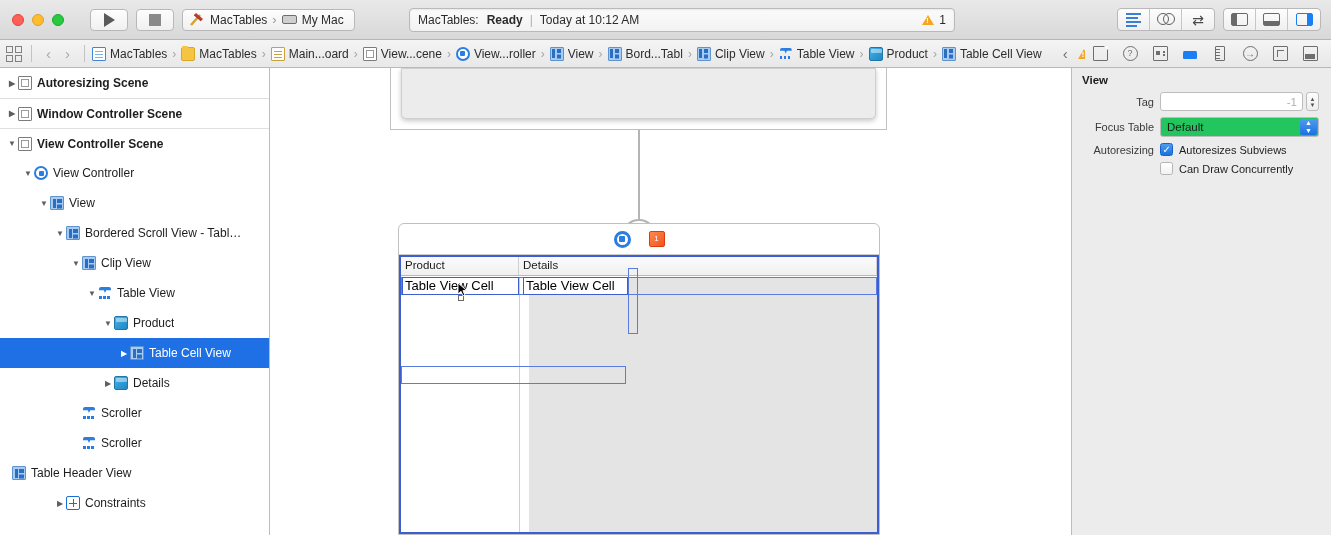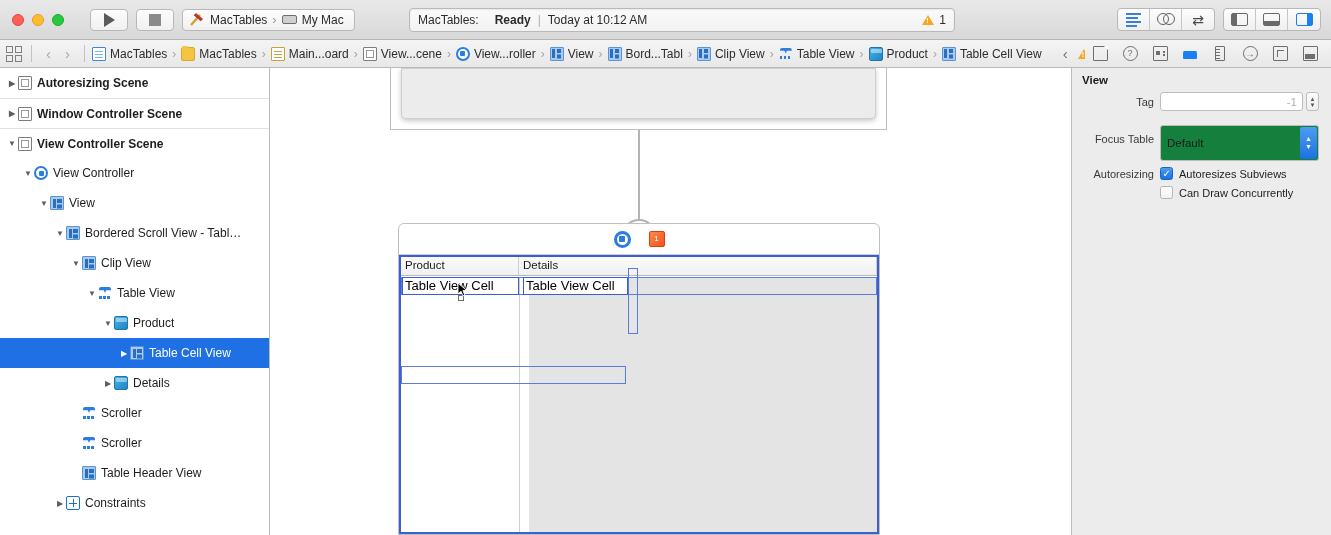--- a/index.html
+++ b/index.html
@@ -346,24 +346,23 @@
     padding-right: 5px; color: #b0b0b0; font-size: 11.5px;
   }
   .stepper {
     width: 13px; height: 19px; margin-left: 3px;
     background: linear-gradient(to bottom,#fdfdfd,#eee);
     border: 1px solid #bdbdbd; border-radius: 3px;
     display: flex; flex-direction: column; align-items: center; justify-content: center;
     color: #555; font-size: 6px; line-height: 6px;
   }
   .popup {
-    flex: 1; height: 36px; background: #15803d; border: 1px solid #bdbdbd; border-radius: 3px;
+    flex: 1; height: 20px; background: #22c55e; border: 1px solid #bdbdbd; border-radius: 3px;
     display: flex; align-items: center; padding-left: 6px; font-size: 11.5px; color: #1a1a1a;
     position: relative;
-    margin-top: 8px;
   }
   .popup .arrows {
     position: absolute; right: 1px; top: 1px; bottom: 1px; width: 17px;
     background: linear-gradient(to bottom,#4f9bf0,#1a72e0); border-radius: 2px;
     color: #fff; font-size: 7px; line-height: 8px;
     display: flex; flex-direction: column; align-items: center; justify-content: center;
   }
   .cb {
     width: 13px; height: 13px; border: 1px solid #b4b4b4; border-radius: 2.5px;
     background: linear-gradient(to bottom,#ffffff,#f2f2f2); margin-right: 6px;
@@ -405,21 +404,21 @@
         <path d="M5 3 L12 9" stroke="#8d2b1f" stroke-width="0.8" fill="none"></path>
       </svg>
       <span class="lbl">MacTables</span>
       <span class="sep">›</span>
       <span class="mac-icon"></span>
       <span class="lbl">My Mac</span>
     </div>
 
     <div class="status-bar">
       <span>MacTables:</span>
-      <span style="font-weight:bold;margin-left:16px">Ready</span>
+      <span style="font-weight:bold;margin-left:8px">Ready</span>
       <span class="vsep">|</span>
       <span>Today at 10:12 AM</span>
       <span class="status-right">
         <span class="warn-tri sm"></span>
         <span>1</span>
       </span>
     </div>
 
     <div class="tb-right">
       <div class="seg-group">
@@ -621,21 +620,21 @@
       <div class="row" style="padding-left: 70px;">
         <span class="tw none"></span>
         <span class="ic ic-table"></span>
         <span class="lbl">Scroller</span>
       </div>
       <div class="row" style="padding-left: 70px;">
         <span class="tw none"></span>
         <span class="ic ic-table"></span>
         <span class="lbl">Scroller</span>
       </div>
-      <div class="row" style="padding-left: 70px;">
+      <div class="row" style="">
         <span class="tw none"></span>
         <span class="ic ic-view"></span>
         <span class="lbl">Table Header View</span>
       </div>
       <div class="row" style="padding-left: 54px;">
         <span class="tw">▶</span>
         <span class="ic ic-constraints"></span>
         <span class="lbl">Constraints</span>
       </div>
     </div>

